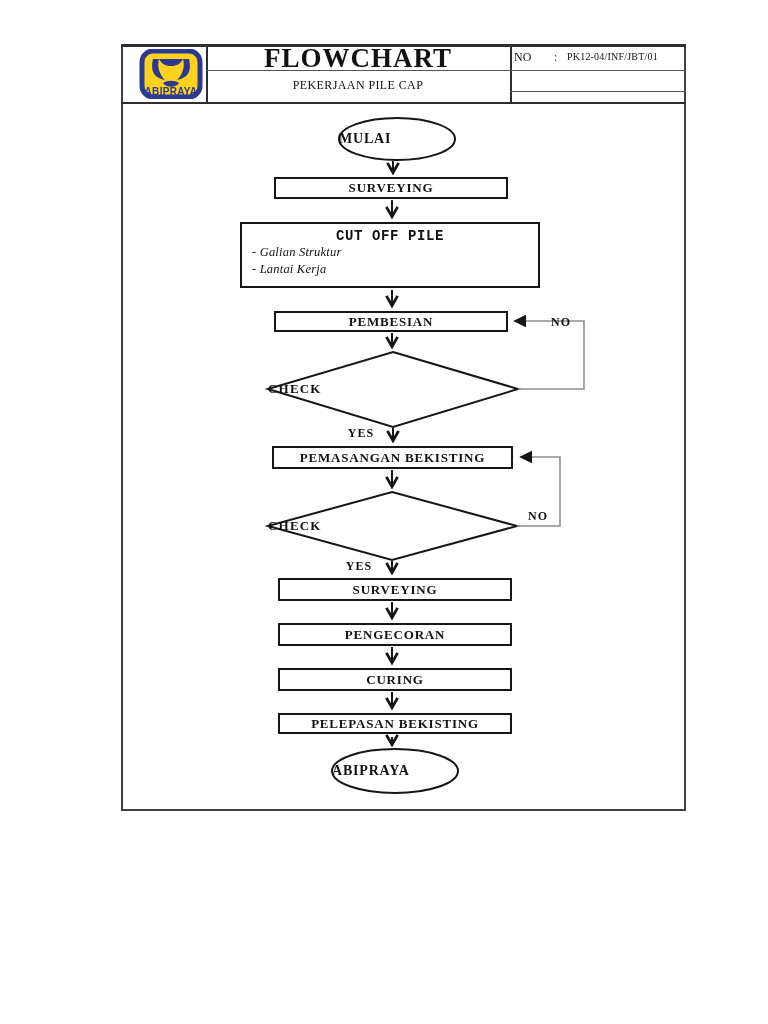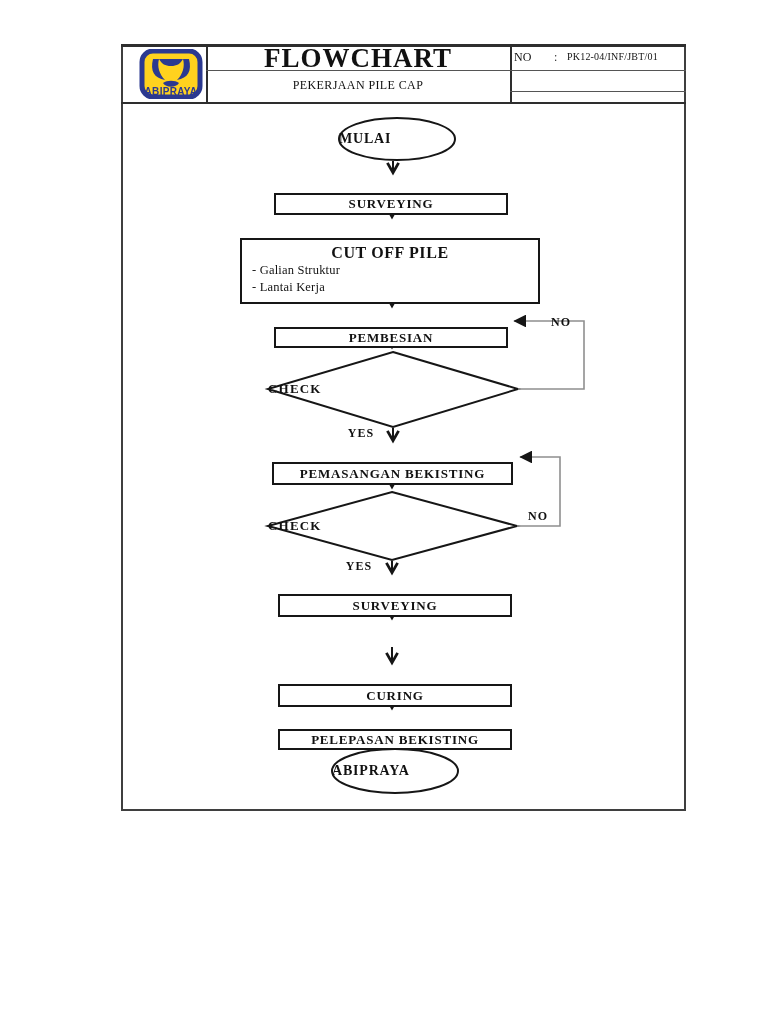--- a/index.html
+++ b/index.html
@@ -22,25 +22,25 @@
   .no-label{left:514px;top:50px;font-size:12px;}
   .no-sep{left:554px;top:50px;font-size:12px;color:#333;}
   .no-value{left:567px;top:51px;font-size:10px;letter-spacing:.2px;}
   
   .logo-box{left:139px;top:49px;width:64px;height:50px;}
   .logo-text{left:139px;top:86px;width:64px;text-align:center;
              font-family:"Liberation Sans","DejaVu Sans",sans-serif;
              font-size:10px;font-weight:bold;color:#2B3990;letter-spacing:.3px;}
   
   .node{border:2px solid #161616;background:#fff;display:flex;align-items:center;justify-content:center;
-        font-weight:bold;font-size:13px;letter-spacing:.8px;text-align:center;margin-top:16px;}
+        font-weight:bold;font-size:13px;letter-spacing:.8px;text-align:center;}
   .n-surv1{left:274px;top:177px;width:234px;height:22px;}
   .n-cut{left:240px;top:222px;width:300px;height:66px;display:block;}
-  .n-cut .cut-title{font-weight:bold;font-size:16px;text-align:center;letter-spacing:.6px;margin-top:4px;}
-  .n-cut .cut-item{font-weight:normal;font-size:12.5px;letter-spacing:.2px;text-align:left;margin-left:10px;line-height:17px;}
+  .n-cut .cut-title{font-weight:bold;font-size:14px;text-align:center;letter-spacing:.6px;margin-top:4px;font-family:Liberation Mono, monospace;}
+  .n-cut .cut-item{font-weight:normal;font-size:12.5px;letter-spacing:.2px;text-align:left;margin-left:10px;line-height:17px;font-style:italic;}
   .n-pemb{left:274px;top:311px;width:234px;height:21px;}
   .n-pema{left:272px;top:446px;width:241px;height:23px;}
   .n-surv2{left:278px;top:578px;width:234px;height:23px;}
   .n-peng{left:278px;top:623px;width:234px;height:23px;}
   .n-cur{left:278px;top:668px;width:234px;height:23px;}
   .n-pele{left:278px;top:713px;width:234px;height:21px;}
   
   .shape-label{font-weight:bold;font-size:14px;letter-spacing:.8px;}
   .l-mulai{left:339px;top:131px;width:116px;}
   .l-check1{left:268px;top:381px;width:250px;font-size:13px;letter-spacing:1.2px;}
@@ -129,20 +129,23 @@
   </div>
 
   <div class="abs node n-pema">
     <span>PEMASANGAN BEKISTING</span>
   </div>
 
   <div class="abs node n-surv2">
     <span>SURVEYING</span>
   </div>
 
+  <div class="abs node n-peng">
+    <span>PENGECORAN</span>
+  </div>
 
   <div class="abs node n-cur">
     <span>CURING</span>
   </div>
 
   <div class="abs node n-pele">
     <span>PELEPASAN BEKISTING</span>
   </div>
 
   <div class="abs shape-label l-mulai">MULAI</div>

